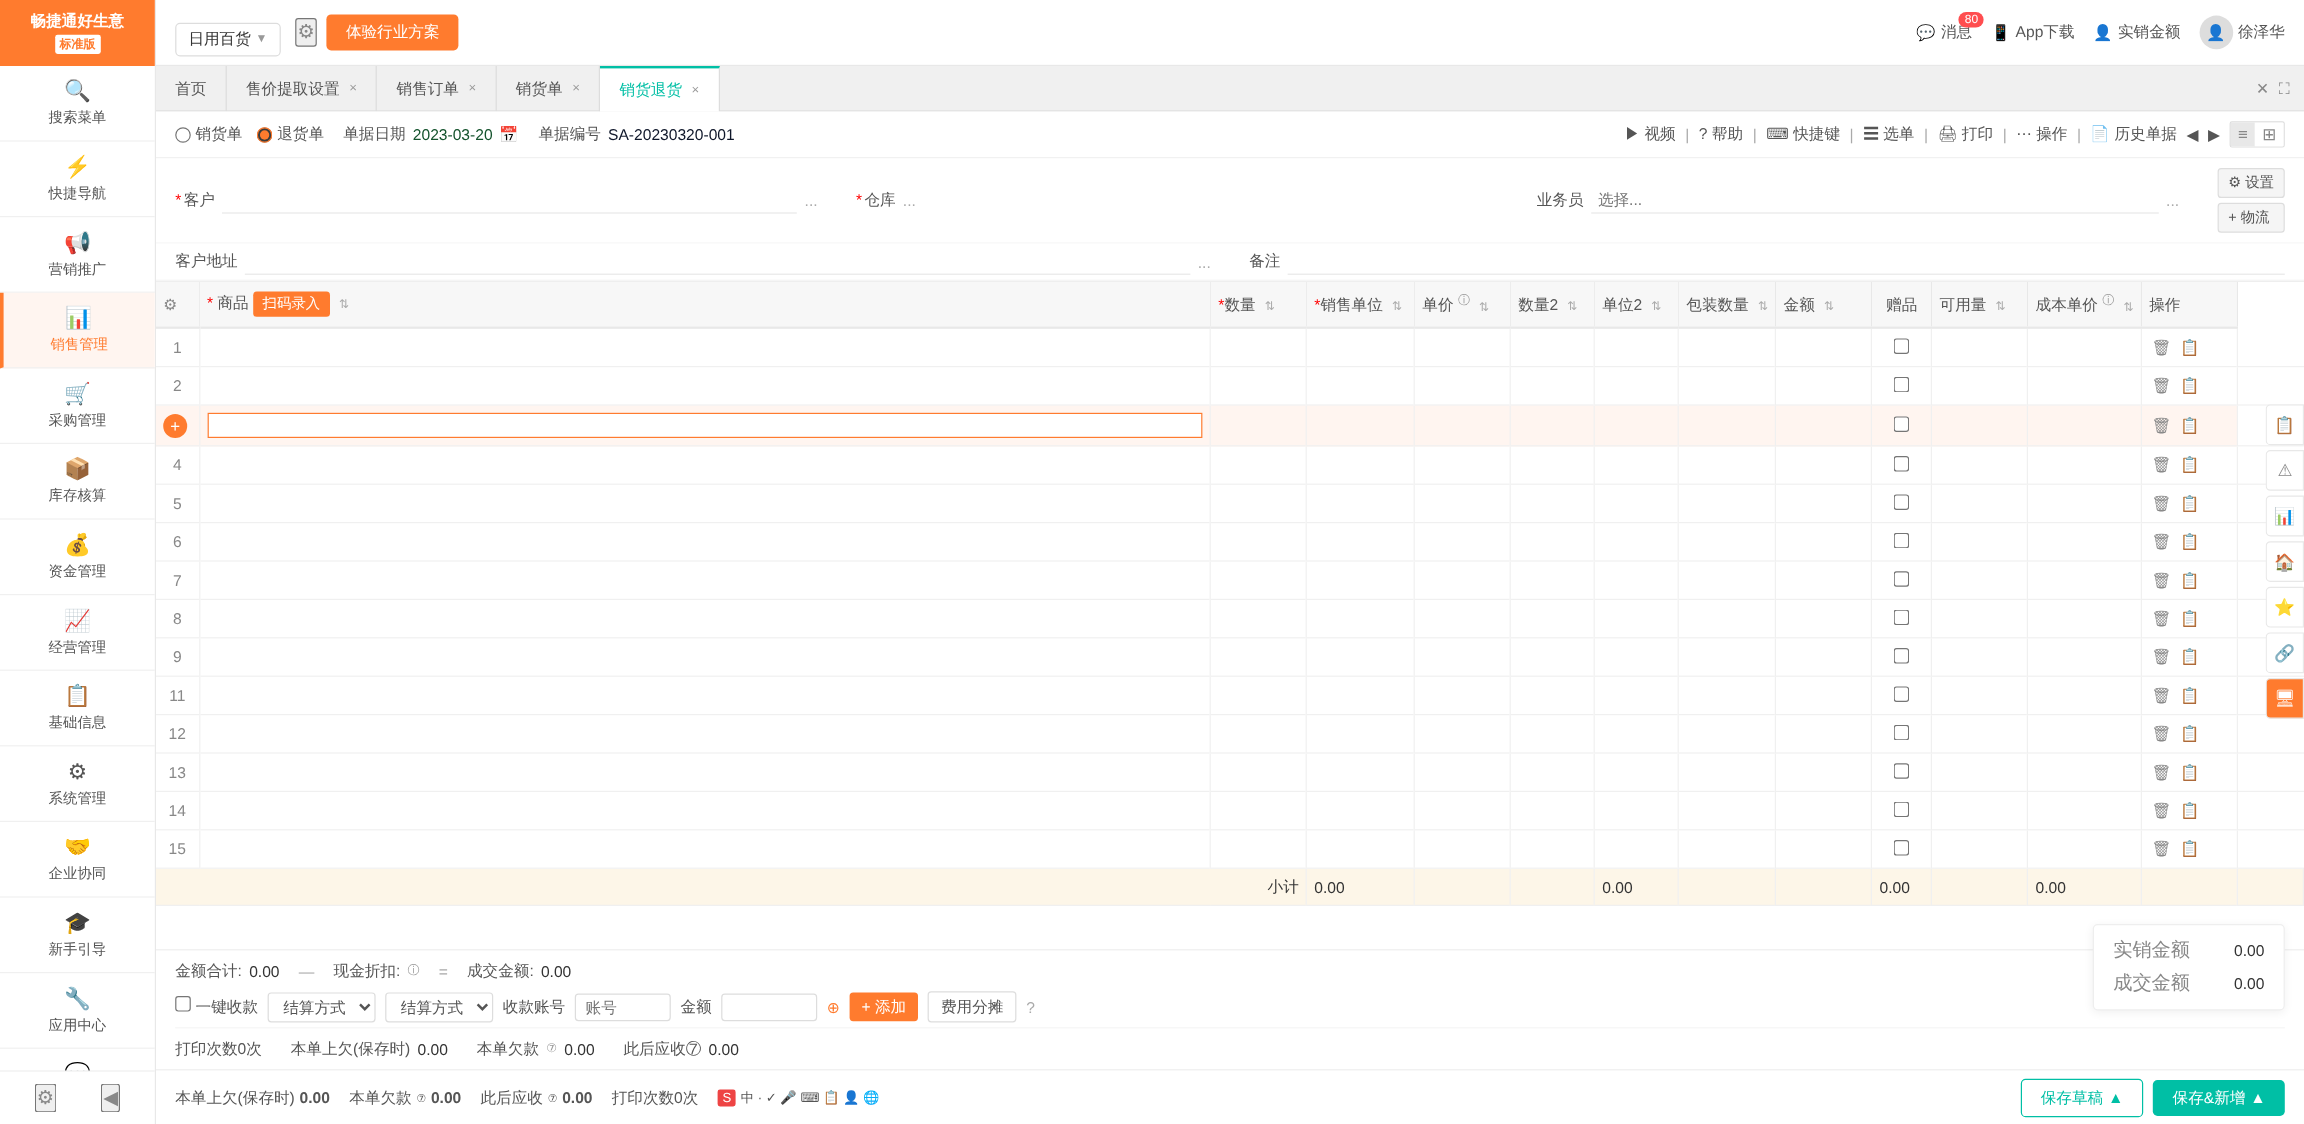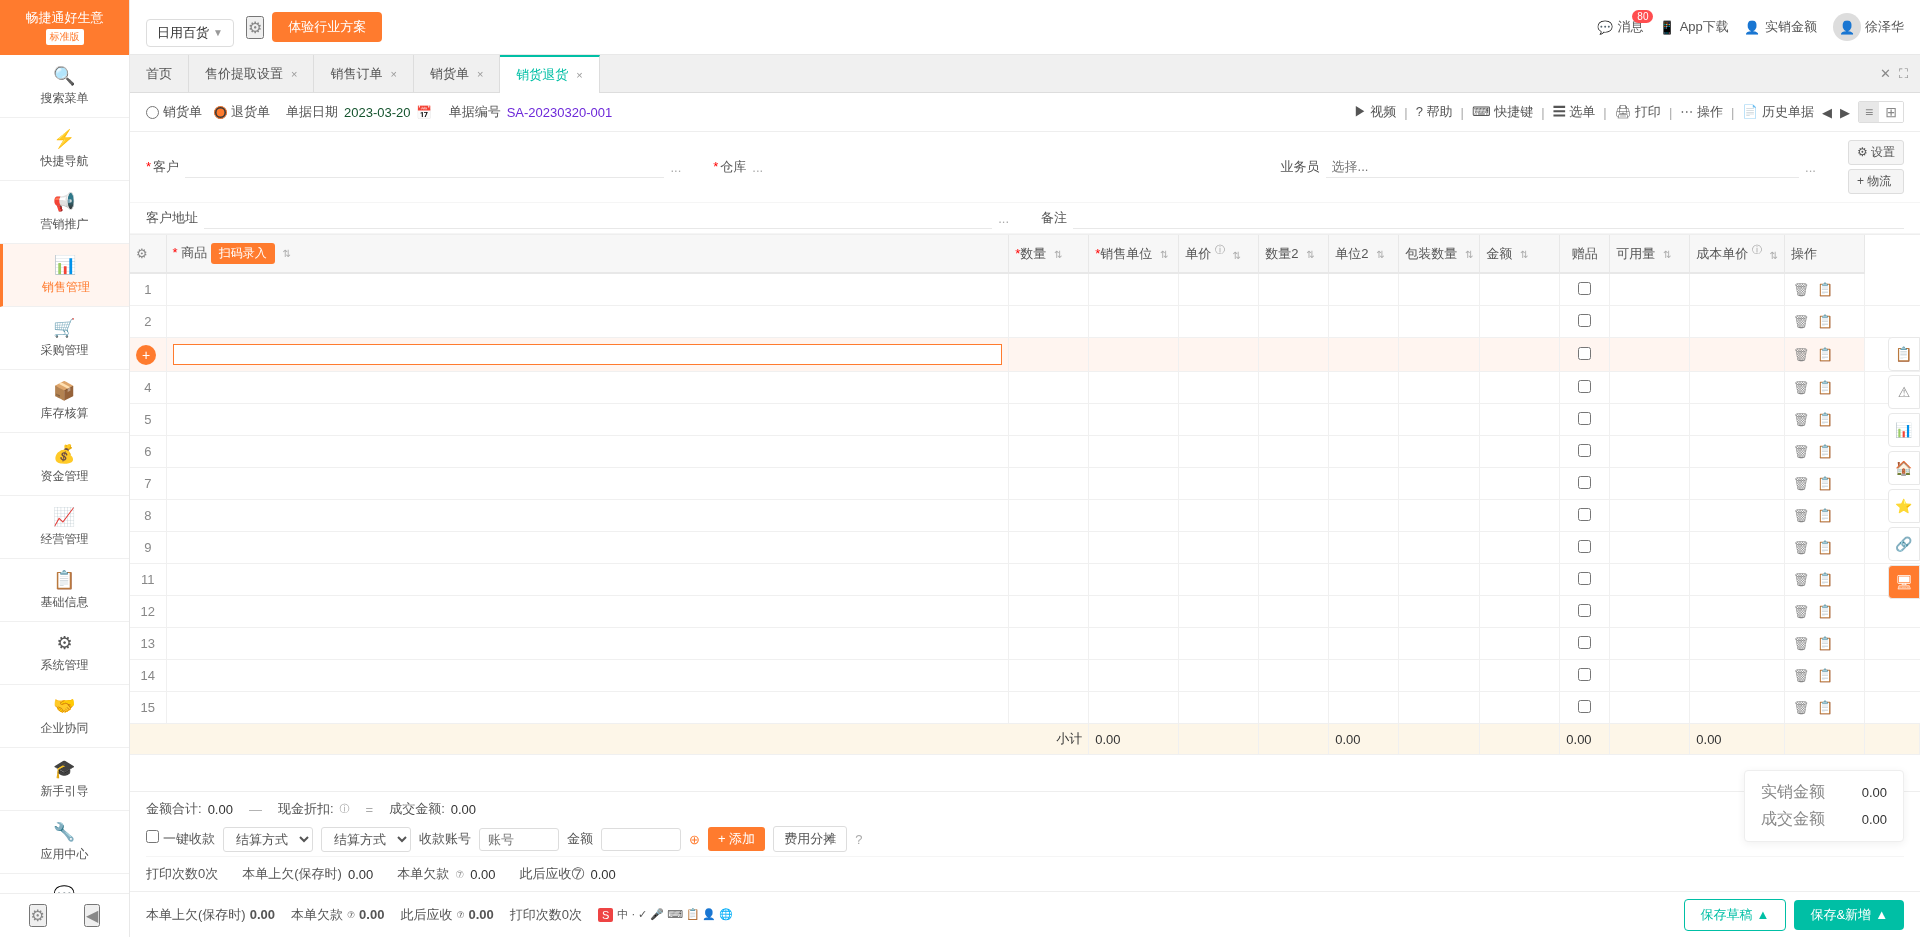--- a/index.html
+++ b/index.html
@@ -1,20 +1,20 @@
 <!DOCTYPE html>
 <html><head>
   <meta charset="utf-8">
   <style>
     * { box-sizing: border-box; margin: 0; padding: 0; font-family: 'Microsoft YaHei', Arial, sans-serif; font-size: 13px; }
     body { background: #f5f5f5; overflow: hidden; width: 1920px; height: 937px; display: flex; }
 
     
     .sidebar { width: 130px; background: #fff; border-right: 1px solid #e8e8e8; display: flex; flex-direction: column; flex-shrink: 0; height: 937px; }
-    .sidebar-logo { background: #ff7b2e; height: 55px; display: flex; align-items: center; justify-content: center; color: #fff; font-size: 14px; font-weight: normal; padding: 8px; flex-shrink: 0; }
+    .sidebar-logo { background: #ff7b2e; height: 55px; display: flex; align-items: center; justify-content: center; color: #fff; font-size: 14px; font-weight: bold; padding: 8px; flex-shrink: 0; }
     .sidebar-logo .logo-text { display: flex; flex-direction: column; align-items: center; }
     .sidebar-logo .logo-sub { font-size: 10px; background: #fff; color: #ff7b2e; padding: 1px 4px; border-radius: 2px; margin-top: 2px; }
     .sidebar-menu { flex: 1; overflow-y: auto; }
     .sidebar-item { display: flex; flex-direction: column; align-items: center; padding: 10px 0; cursor: pointer; color: #555; border-bottom: 1px solid #f0f0f0; }
     .sidebar-item.active { background: #fff5f0; color: #ff7b2e; border-left: 3px solid #ff7b2e; }
     .sidebar-item .si-icon { font-size: 18px; margin-bottom: 3px; }
     .sidebar-item .si-label { font-size: 12px; }
     .sidebar-bottom { display: flex; justify-content: space-around; padding: 10px; border-top: 1px solid #eee; }
     .sidebar-bottom-btn { color: #888; cursor: pointer; font-size: 16px; }
 
@@ -44,21 +44,21 @@
     .content { flex: 1; overflow: hidden; display: flex; flex-direction: column; background: #fff; }
 
     
     .doc-header { padding: 8px 16px; border-bottom: 1px solid #eee; display: flex; align-items: center; gap: 16px; background: #fff; flex-shrink: 0; }
     .radio-group { display: flex; align-items: center; gap: 12px; }
     .radio-item { display: flex; align-items: center; gap: 4px; cursor: pointer; color: #555; }
     .radio-item input[type=radio] { accent-color: #ff7b2e; }
     .doc-date { display: flex; align-items: center; gap: 6px; color: #555; }
     .doc-date-value { color: #14532d; font-weight: 400; }
     .doc-num { display: flex; align-items: center; gap: 6px; color: #555; }
-    .doc-num-value { color: #6d28d9; font-weight: 500; }
+    .doc-num-value { color: #0f172a; font-weight: 500; }
     .doc-header-right { margin-left: auto; display: flex; align-items: center; gap: 8px; color: #555; }
     .doc-header-right .action-btn { display: flex; align-items: center; gap: 3px; cursor: pointer; color: #555; }
     .view-toggle { display: flex; align-items: center; border: 1px solid #ddd; border-radius: 2px; overflow: hidden; }
     .view-toggle-btn { padding: 2px 6px; cursor: pointer; font-size: 14px; background: #fff; border: none; color: #888; }
     .view-toggle-btn.active { background: #e8e8e8; }
 
     
     .form-row { display: flex; align-items: center; padding: 8px 16px; gap: 32px; background: #fff; border-bottom: 1px solid #f5f5f5; flex-shrink: 0; }
     .form-field { display: flex; align-items: center; gap: 6px; flex: 1; }
     .form-label { color: #555; white-space: nowrap; }

